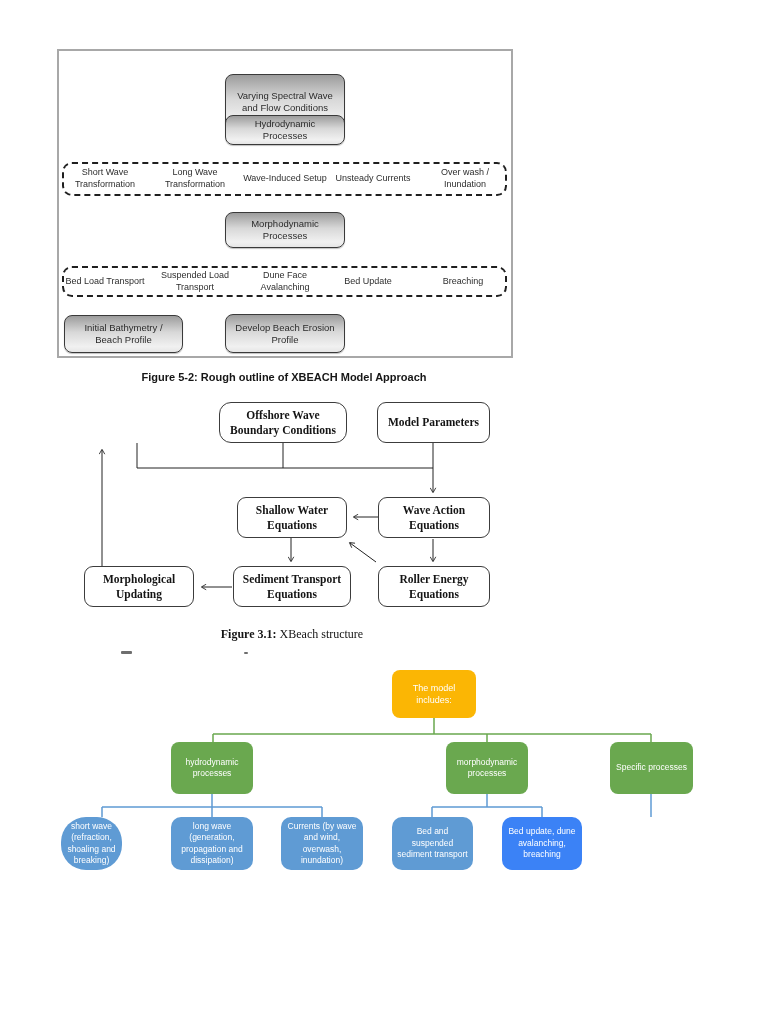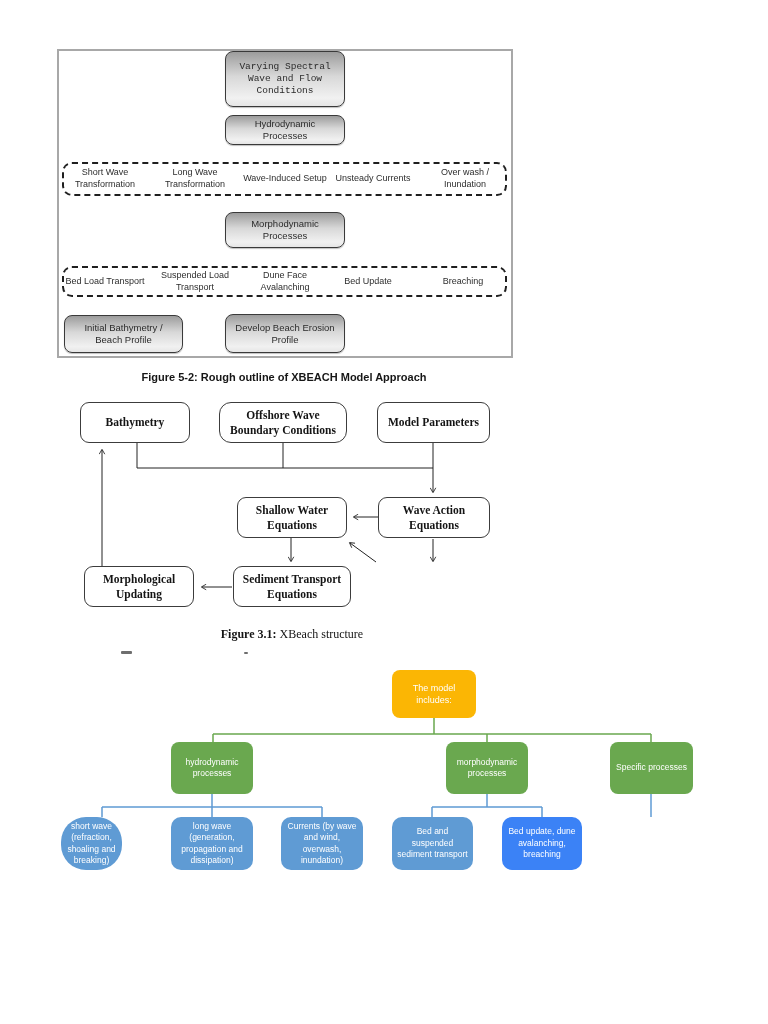--- a/index.html
+++ b/index.html
@@ -8,21 +8,21 @@
   svg.connectors{position:absolute;left:0;top:0;pointer-events:none;}
 
   
   .fig1-frame{position:absolute;left:57px;top:49px;width:452px;height:305px;
               border:2px solid #a8a8a8;background:#ffffff;}
   .g-box{position:absolute;box-sizing:border-box;border:1.5px solid #3a3a3a;border-radius:8px;
          background:linear-gradient(180deg,#9c9c9c 0%,#d8d8d8 45%,#f1f1f1 85%,#e6e6e6 100%);
          display:flex;align-items:center;justify-content:center;text-align:center;
          font-size:9.5px;line-height:1.25;color:#2b2b2b;padding:2px 6px;
          box-shadow:0 1px 1px rgba(0,0,0,0.25);}
-  .b-vswfc{left:225px;top:51px;width:120px;height:56px;font-family:Liberation Mono, monospace;}
+  .b-vswfc{left:225px;top:74px;width:120px;height:56px;}
   .b-hydro{left:225px;top:115px;width:120px;height:30px;}
   .b-morpho{left:225px;top:212px;width:120px;height:36px;}
   .b-initial{left:64px;top:315px;width:119px;height:38px;}
   .b-develop{left:225px;top:314px;width:120px;height:39px;}
   .dash-box{position:absolute;box-sizing:border-box;border:2px dashed #1f1f1f;border-radius:10px;
             background:#ffffff;}
   .d1{left:62px;top:162px;width:445px;height:34px;}
   .d2{left:62px;top:266px;width:445px;height:31px;}
   .d-label{position:absolute;width:92px;display:flex;align-items:center;justify-content:center;
            text-align:center;font-size:9px;line-height:1.3;color:#2e2e2e;}
@@ -137,27 +137,27 @@
   <div class="d-label r2 e2">Suspended Load Transport</div>
   <div class="d-label r2 e3">Dune Face Avalanching</div>
   <div class="d-label r2 e4">Bed Update</div>
   <div class="d-label r2 e5">Breaching</div>
 
   <div class="g-box b-initial">Initial Bathymetry / Beach Profile</div>
   <div class="g-box b-develop">Develop Beach Erosion Profile</div>
 
   <div class="fig1-caption">Figure 5-2: Rough outline of XBEACH Model Approach</div>
 
-  <div class="w-box w-bathy">Bathymetry</div>
   <div class="w-box w-offshore">Offshore Wave Boundary Conditions</div>
   <div class="w-box w-params">Model Parameters</div>
   <div class="w-box w-shallow">Shallow Water Equations</div>
   <div class="w-box w-waveact">Wave Action Equations</div>
   <div class="w-box w-morphupd">Morphological Updating</div>
   <div class="w-box w-sediment">Sediment Transport Equations</div>
+  <div class="w-box w-roller">Roller Energy Equations</div>
 
   <div class="fig2-caption">
     <b>Figure 3.1:</b>
     <span>XBeach structure</span>
   </div>
 
   <div class="artifact a1"></div>
   <div class="artifact a2"></div>
 
   <div class="o-box root" style="background:#FBB604;">The model includes:</div>

